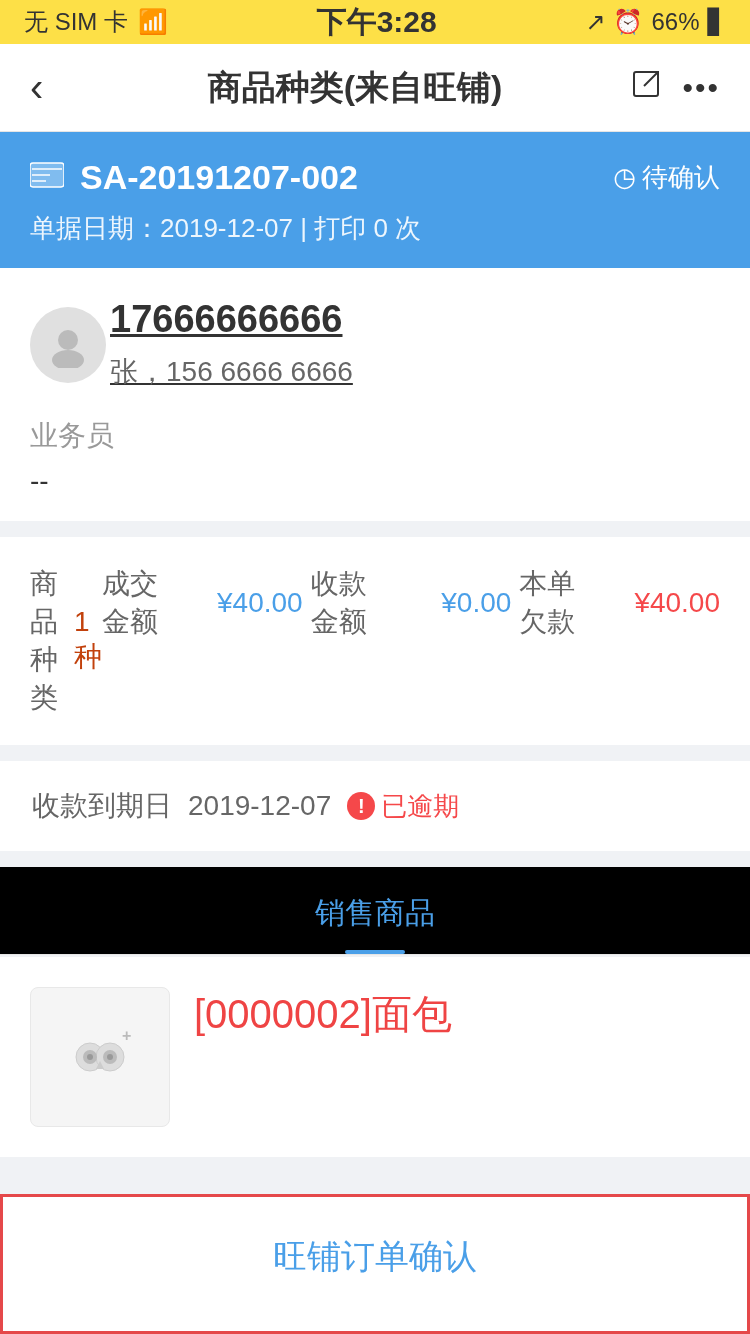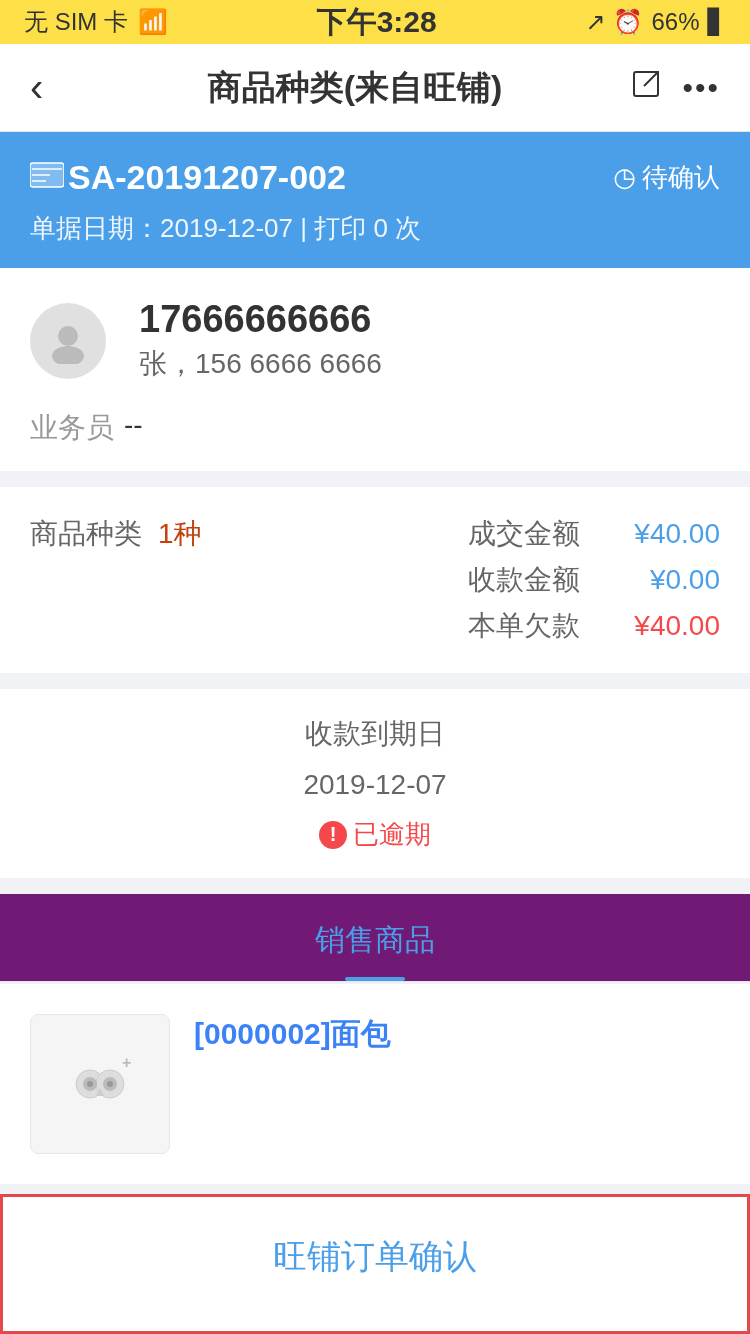--- a/index.html
+++ b/index.html
@@ -75,21 +75,21 @@
       align-items: center;
       justify-content: space-between;
       margin-bottom: 14px;
     }
     .order-number {
       font-size: 34px;
       font-weight: 700;
       color: #fff;
       display: flex;
       align-items: flex-end;
-      gap: 4px;
+      gap: 16px;
     }
     .order-status {
       font-size: 26px;
       color: #fff;
       display: flex;
       align-items: center;
       gap: 6px;
     }
     .order-date {
       font-size: 26px;
@@ -98,22 +98,23 @@
 
     
     .customer-card {
       background: #fff;
       padding: 30px 30px 24px;
       margin-bottom: 16px;
     }
     .customer-top {
       display: flex;
       align-items: center;
-      gap: 33px;
+      gap: 4px;
       margin-bottom: 16px;
+      text-decoration: underline;
     }
     .customer-avatar {
       width: 76px;
       height: 76px;
       border-radius: 50%;
       background: #e0e0e0;
       display: flex;
       align-items: center;
       justify-content: center;
       font-size: 40px;
@@ -121,30 +122,30 @@
       flex-shrink: 0;
     }
     .customer-phone {
       font-size: 38px;
       font-weight: 600;
       color: #333;
     }
     .customer-name {
       font-size: 28px;
       color: #666;
-      margin-top: 4px;
+      margin-top: 12px;
     }
     .customer-meta {
       display: flex;
       gap: 60px;
       font-size: 28px;
       color: #666;
       padding-top: 10px;
     }
-    .meta-item { display: flex; gap: 10px; }
+    .meta-item { display: flex; gap: 10px; flex-direction: column; }
     .meta-label { color: #999; }
     .meta-value { color: #333; }
 
     
     .summary-card {
       background: #fff;
       padding: 28px 30px;
       margin-bottom: 16px;
       display: flex;
       align-items: flex-start;
@@ -152,21 +153,21 @@
     .summary-left {
       flex: 1;
       display: flex;
       align-items: center;
       gap: 16px;
     }
     .summary-label { font-size: 28px; color: #666; }
     .summary-value { font-size: 28px; color: #c2410c; font-weight: 500; }
     .summary-right {
       display: flex;
-      flex-direction: column;
+      flex-direction: row;
       gap: 8px;
     }
     .amount-row {
       display: flex;
       align-items: center;
       gap: 20px;
       font-size: 28px;
     }
     .amount-label { color: #666; }
     .amount-value { color: #4a9fe8; font-weight: 500; min-width: 120px; text-align: right; }
@@ -176,21 +177,20 @@
     
     .due-date-card {
       background: #fff;
       padding: 26px 32px;
       margin-bottom: 16px;
       font-size: 28px;
       color: #666;
       display: flex;
       align-items: center;
       gap: 16px;
-      flex-direction: column;
     }
     .overdue-badge {
       display: flex;
       align-items: center;
       gap: 6px;
       color: #f5484a;
       font-size: 26px;
     }
     .overdue-dot {
       width: 28px;
@@ -200,21 +200,21 @@
       display: flex;
       align-items: center;
       justify-content: center;
       color: #fff;
       font-size: 20px;
       font-weight: 700;
     }
 
     
     .tabs-container {
-      background: #701a75;
+      background: #000000;
       display: flex;
       border-bottom: 1px solid #e5e5e5;
     }
     .tab-item {
       flex: 1;
       text-align: center;
       padding: 26px 0 20px;
       font-size: 30px;
       color: #999;
       cursor: pointer;
@@ -261,24 +261,24 @@
     .product-image-inner {
       display: flex;
       flex-direction: column;
       align-items: center;
       gap: 4px;
     }
     .product-info {
       flex: 1;
     }
     .product-name {
-      font-size: 30px;
-      color: #3b82f6;
+      font-size: 40px;
+      color: #ef4444;
       margin-bottom: 16px;
-      font-weight: 700;
+      font-weight: 400;
     }
     .product-price-row {
       font-size: 28px;
       color: #666;
     }
     .product-price-row .qty { color: #4a9fe8; }
     .product-price-row .total { color: #4a9fe8; font-weight: 600; }
 
     
     .bottom-area {

